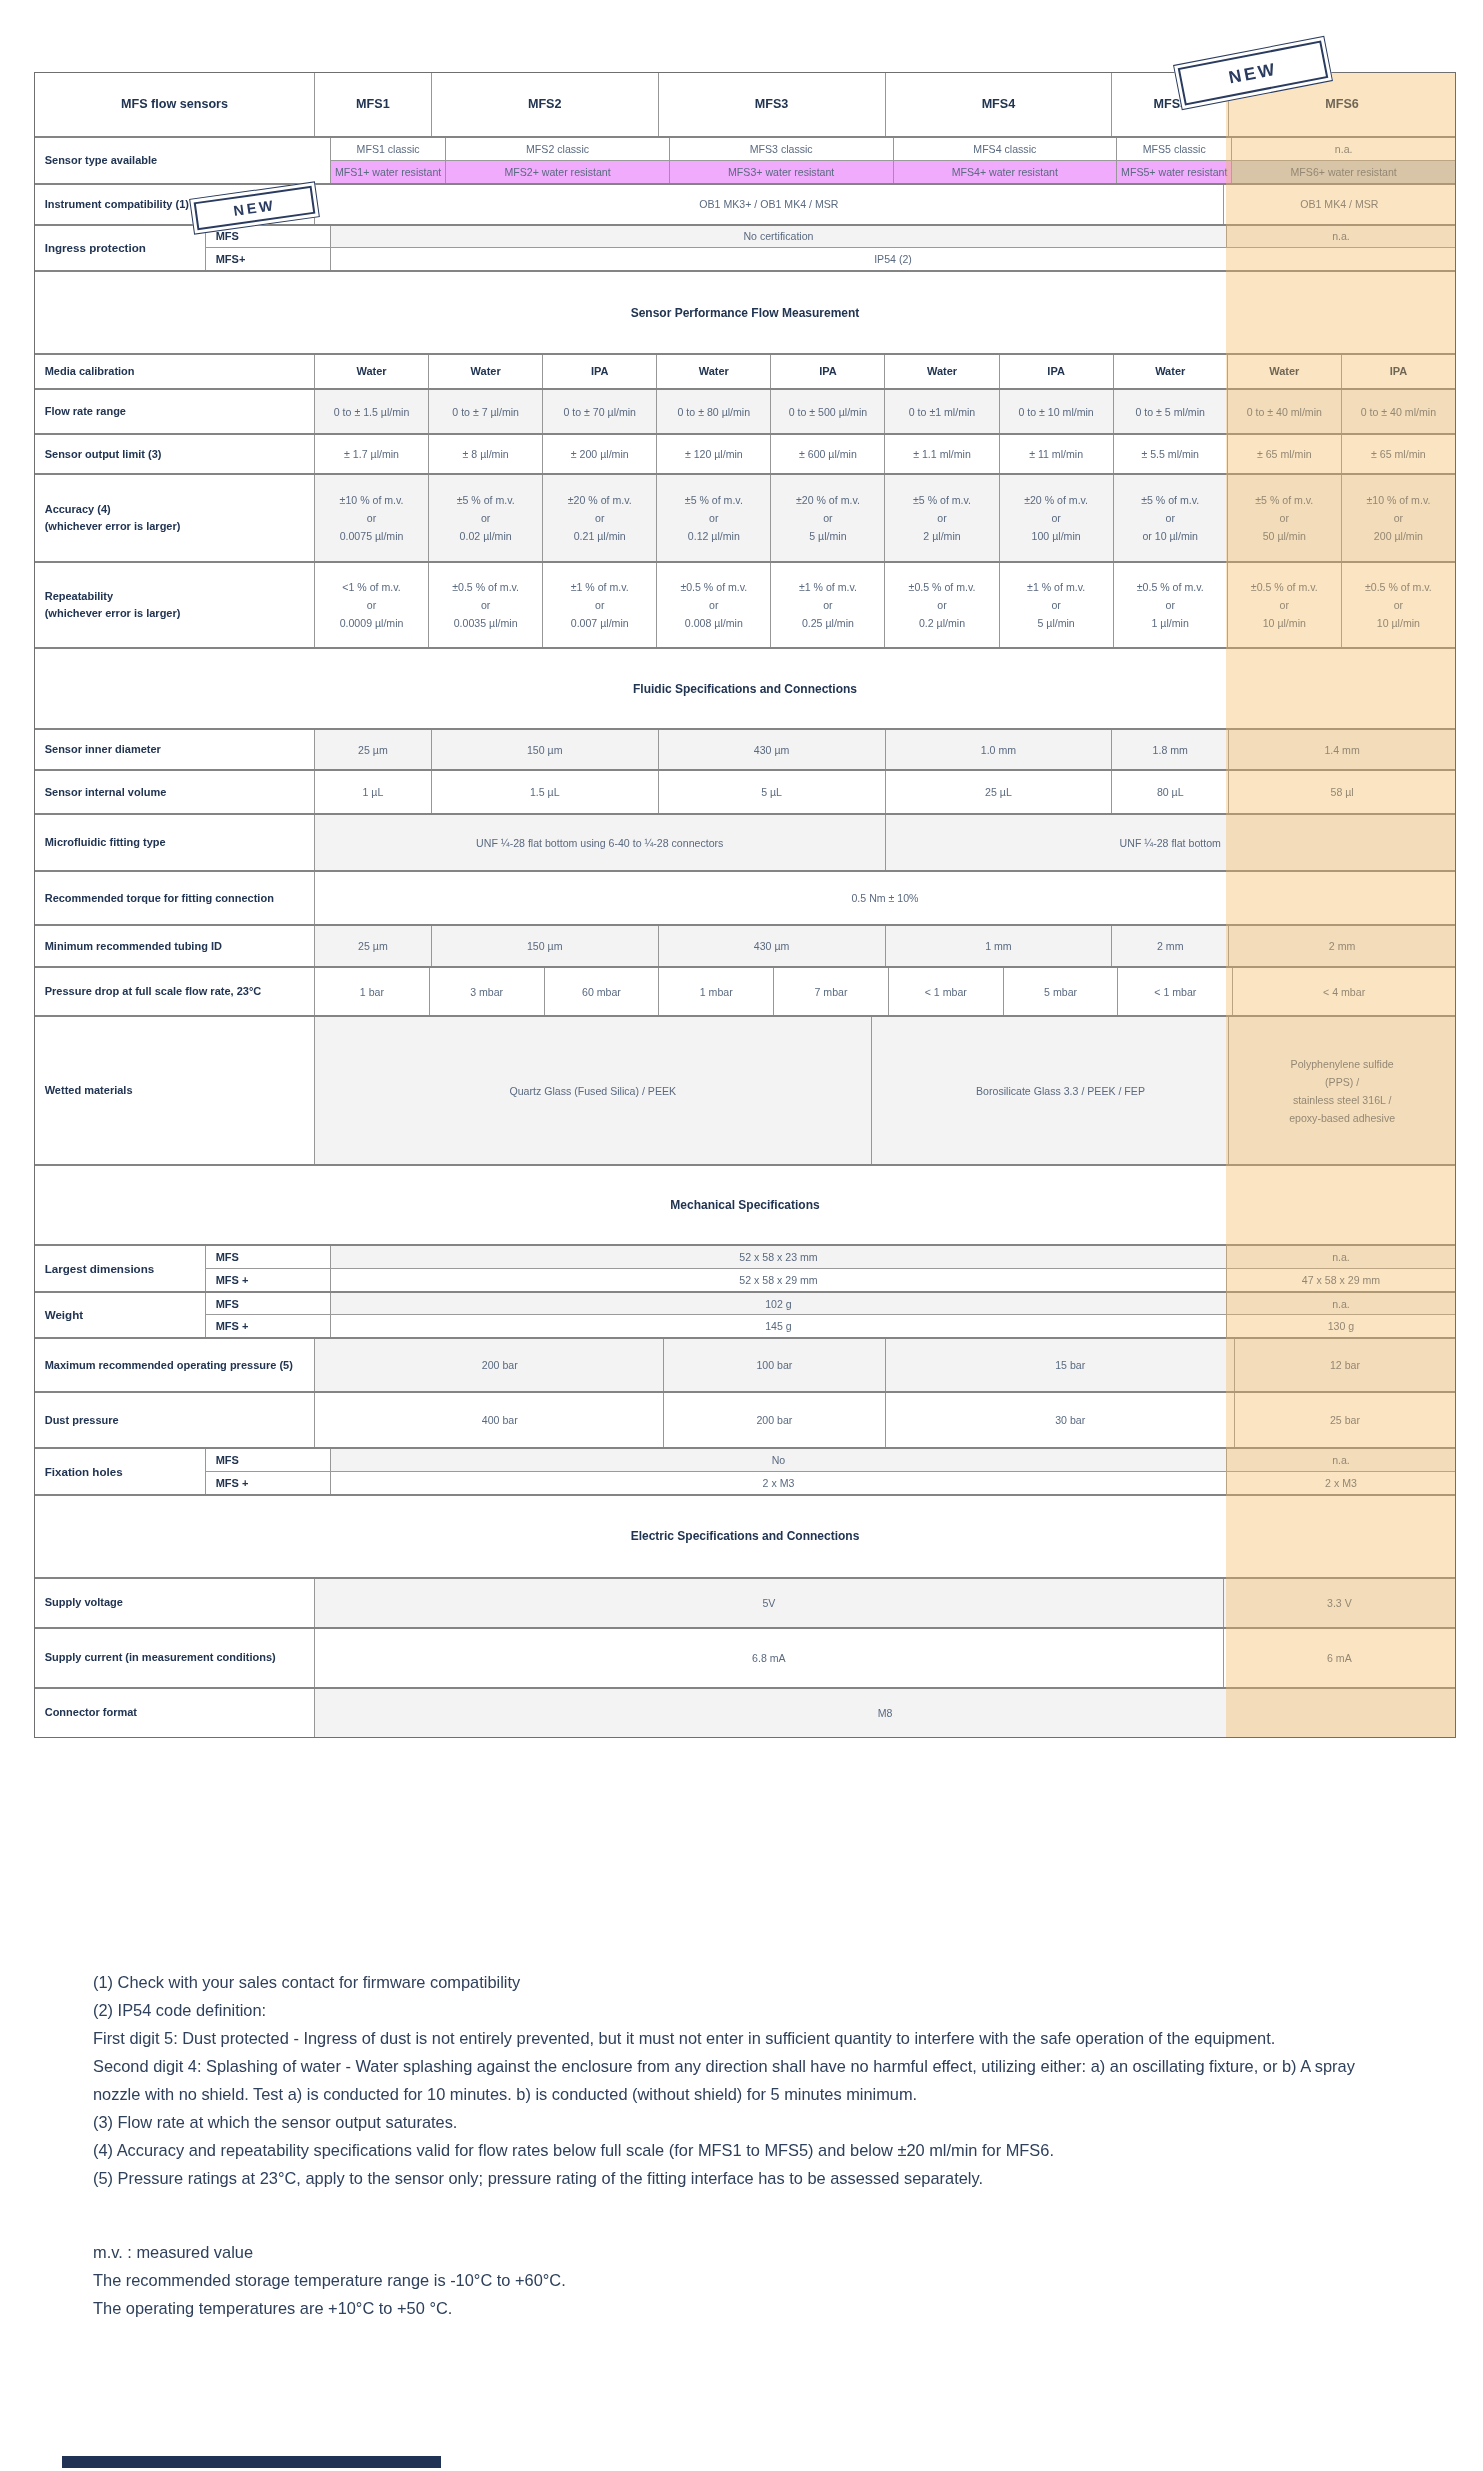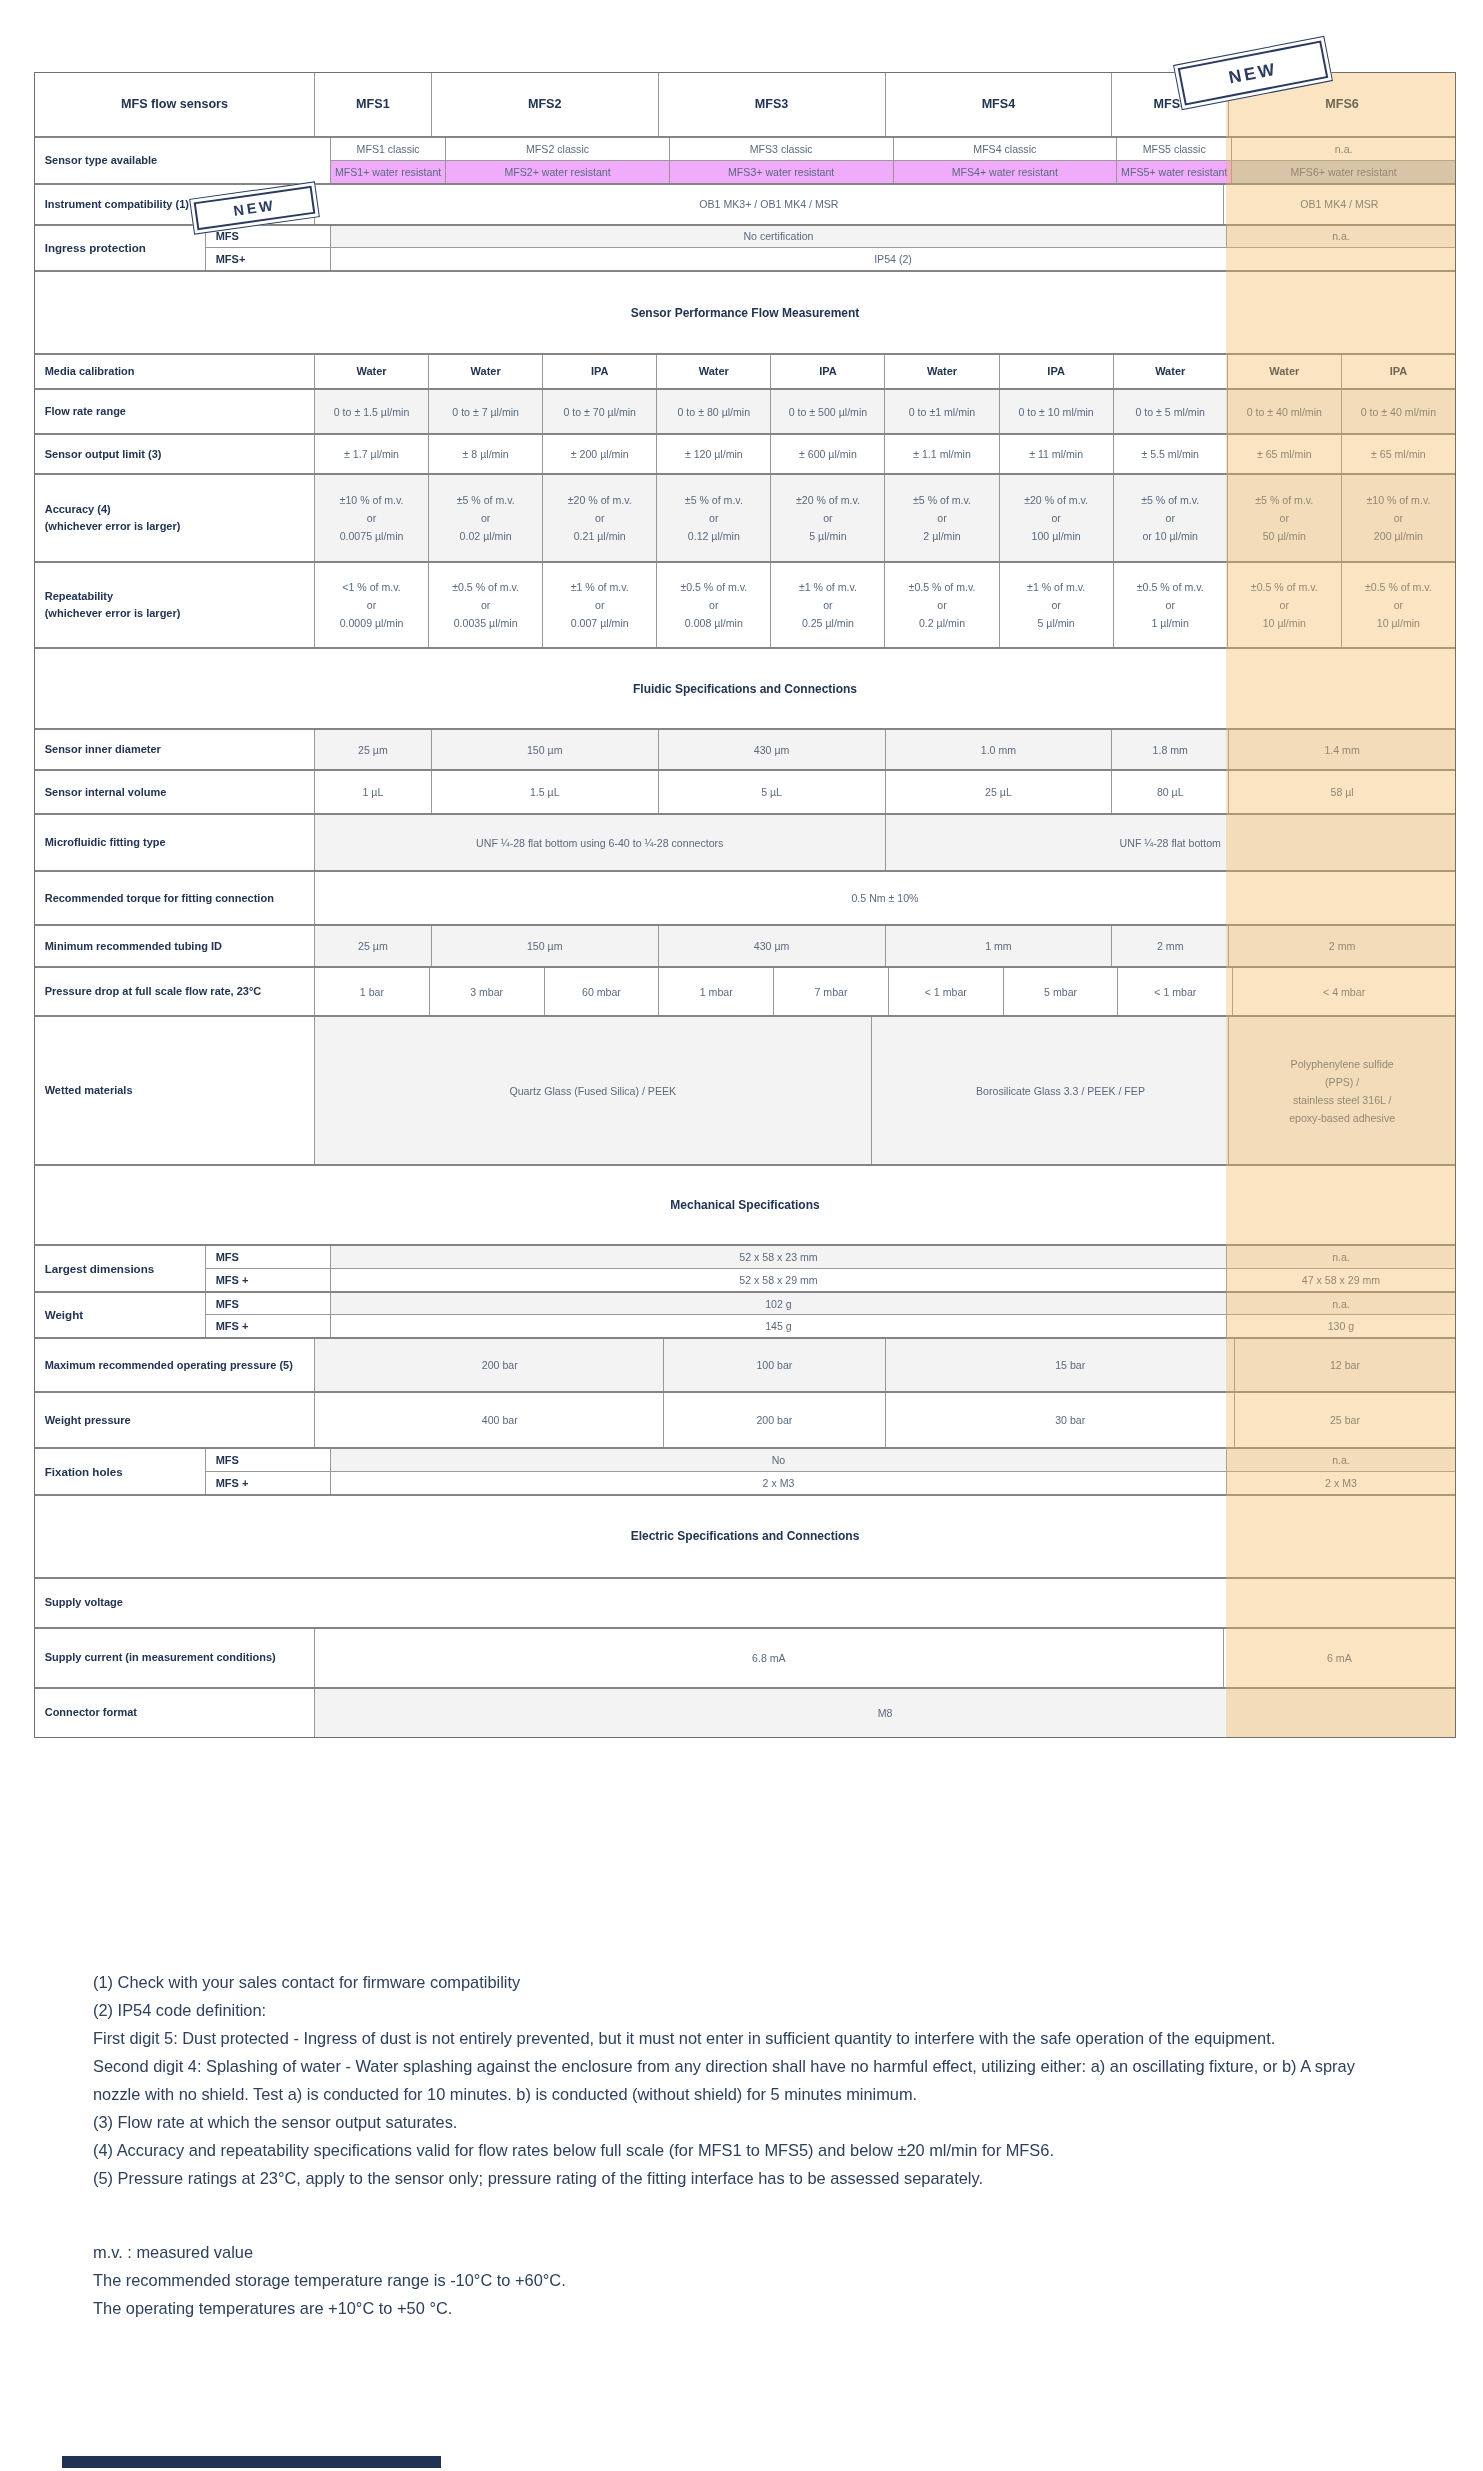--- a/index.html
+++ b/index.html
@@ -374,21 +374,21 @@
       <div class="lab">Maximum recommended operating pressure (5)</div>
       <div class="vals bg-gray">
         <div class="c s3">200 bar</div>
         <div class="c s2">100 bar</div>
         <div class="c s3">15 bar</div>
         <div class="c s2">12 bar</div>
       </div>
     </div>
 
     <div class="r" style="height:56px">
-      <div class="lab">Weight pressure</div>
+      <div class="lab">Dust pressure</div>
       <div class="vals">
         <div class="c s3">400 bar</div>
         <div class="c s2">200 bar</div>
         <div class="c s3">30 bar</div>
         <div class="c s2">25 bar</div>
       </div>
     </div>
 
     <div class="rowgroup">
       <div class="labL">Fixation holes</div>
@@ -407,20 +407,24 @@
             <div class="c s2">2 x M3</div>
           </div>
         </div>
       </div>
     </div>
 
     <div class="r sec" style="height:83px">Electric Specifications and Connections</div>
 
     <div class="r" style="height:50px">
       <div class="lab">Supply voltage</div>
+      <div class="vals bg-gray">
+        <div class="c s8">5V</div>
+        <div class="c s2">3.3 V</div>
+      </div>
     </div>
 
     <div class="r" style="height:60px">
       <div class="lab">Supply current (in measurement conditions)</div>
       <div class="vals">
         <div class="c s8">6.8 mA</div>
         <div class="c s2">6 mA</div>
       </div>
     </div>
 

